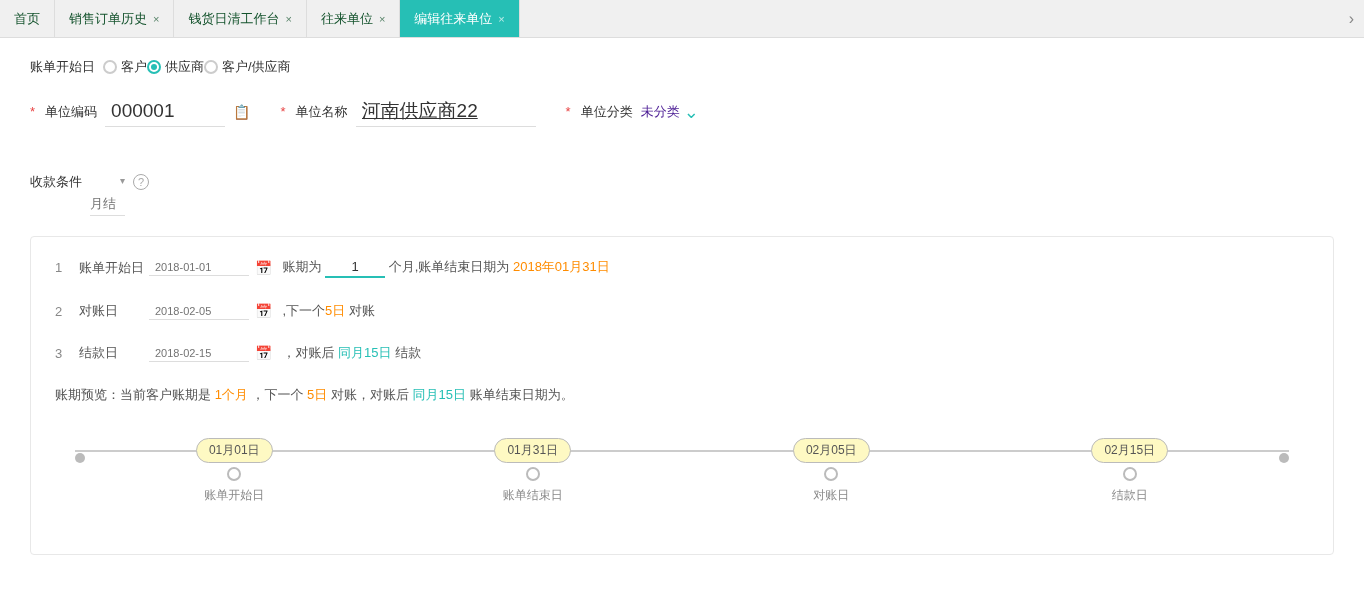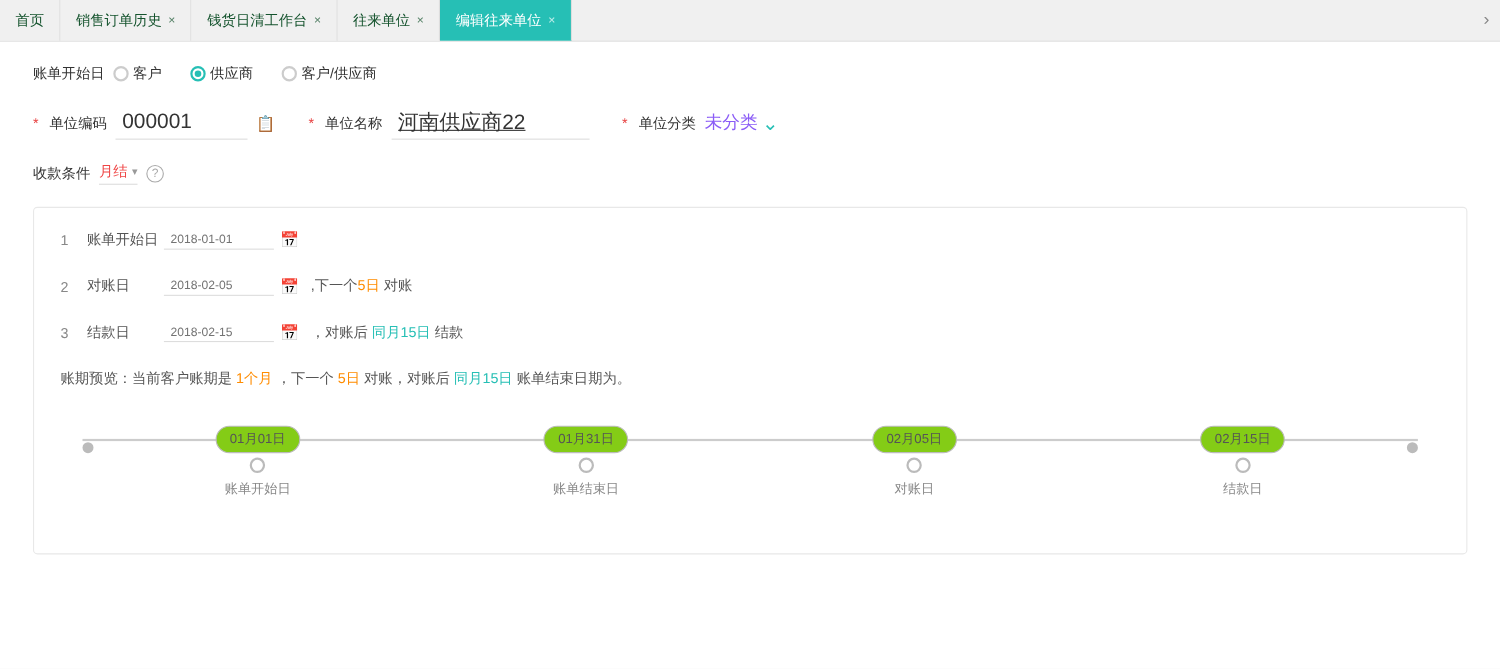--- a/index.html
+++ b/index.html
@@ -69,21 +69,21 @@
       color: #333;
       white-space: nowrap;
     }
     .required-star {
       color: #e84444;
       margin-right: 2px;
     }
     .radio-group {
       display: flex;
       align-items: center;
-      gap: 26px;
+      gap: 0;
     }
     .radio-item {
       display: flex;
       align-items: center;
       gap: 4px;
       cursor: pointer;
     }
     .radio-circle {
       width: 14px; height: 14px;
       border-radius: 50%;
@@ -124,37 +124,38 @@
 
     
     .select-wrapper {
       display: flex;
       align-items: center;
       gap: 4px;
       border-bottom: 1px solid #ddd;
       padding-bottom: 2px;
     }
     .select-value {
-      color: #ef4444;
-      font-size: 13px;
+      color: #737373;
+      font-size: 13px;
+      margin-top: 48px;
     }
     .chevron-down {
       color: #999;
       font-size: 10px;
     }
 
     
     .category-select {
       display: flex;
       align-items: center;
       gap: 4px;
     }
     .category-value {
-      color: #8b5cf6;
-      font-size: 16px;
+      color: #4c1d95;
+      font-size: 13px;
     }
     .big-chevron {
       color: #26bfb5;
       font-size: 18px;
     }
 
     .help-icon {
       width: 16px; height: 16px;
       border-radius: 50%;
       border: 1px solid #aaa;
@@ -231,21 +232,21 @@
       margin-bottom: 24px;
     }
     .tl-node {
       display: flex;
       flex-direction: column;
       align-items: center;
       z-index: 1;
       flex: 1;
     }
     .tl-badge {
-      background: #84cc16;
+      background: #fef9c3;
       border: 1px solid #bbb;
       border-radius: 20px;
       padding: 3px 12px;
       font-size: 12px;
       color: #555;
       white-space: nowrap;
       margin-bottom: 4px;
     }
     .tl-circle {
       width: 14px; height: 14px;
@@ -341,20 +342,26 @@
     </div>
   </div>
 
   <div class="card">
 
     <div class="period-row">
       <span class="period-num">1</span>
       <span class="period-label">账单开始日</span>
       <input class="period-date-input" type="text" value="2018-01-01" style="">
       <span class="calendar-icon" style="margin-left:6px;">📅</span>
+      <span class="period-desc">
+        <span>账期为</span>
+        <input class="period-month-input" type="text" value="1" style="">
+        <span>个月,账单结束日期为</span>
+        <span class="text-orange">2018年01月31日</span>
+      </span>
     </div>
 
     <div class="period-row">
       <span class="period-num">2</span>
       <span class="period-label">对账日</span>
       <input class="period-date-input" type="text" value="2018-02-05" style="">
       <span class="calendar-icon" style="margin-left:6px;">📅</span>
       <span class="period-desc">
         ,下一个<span class="text-orange">5日</span>
         <span>对账</span>

